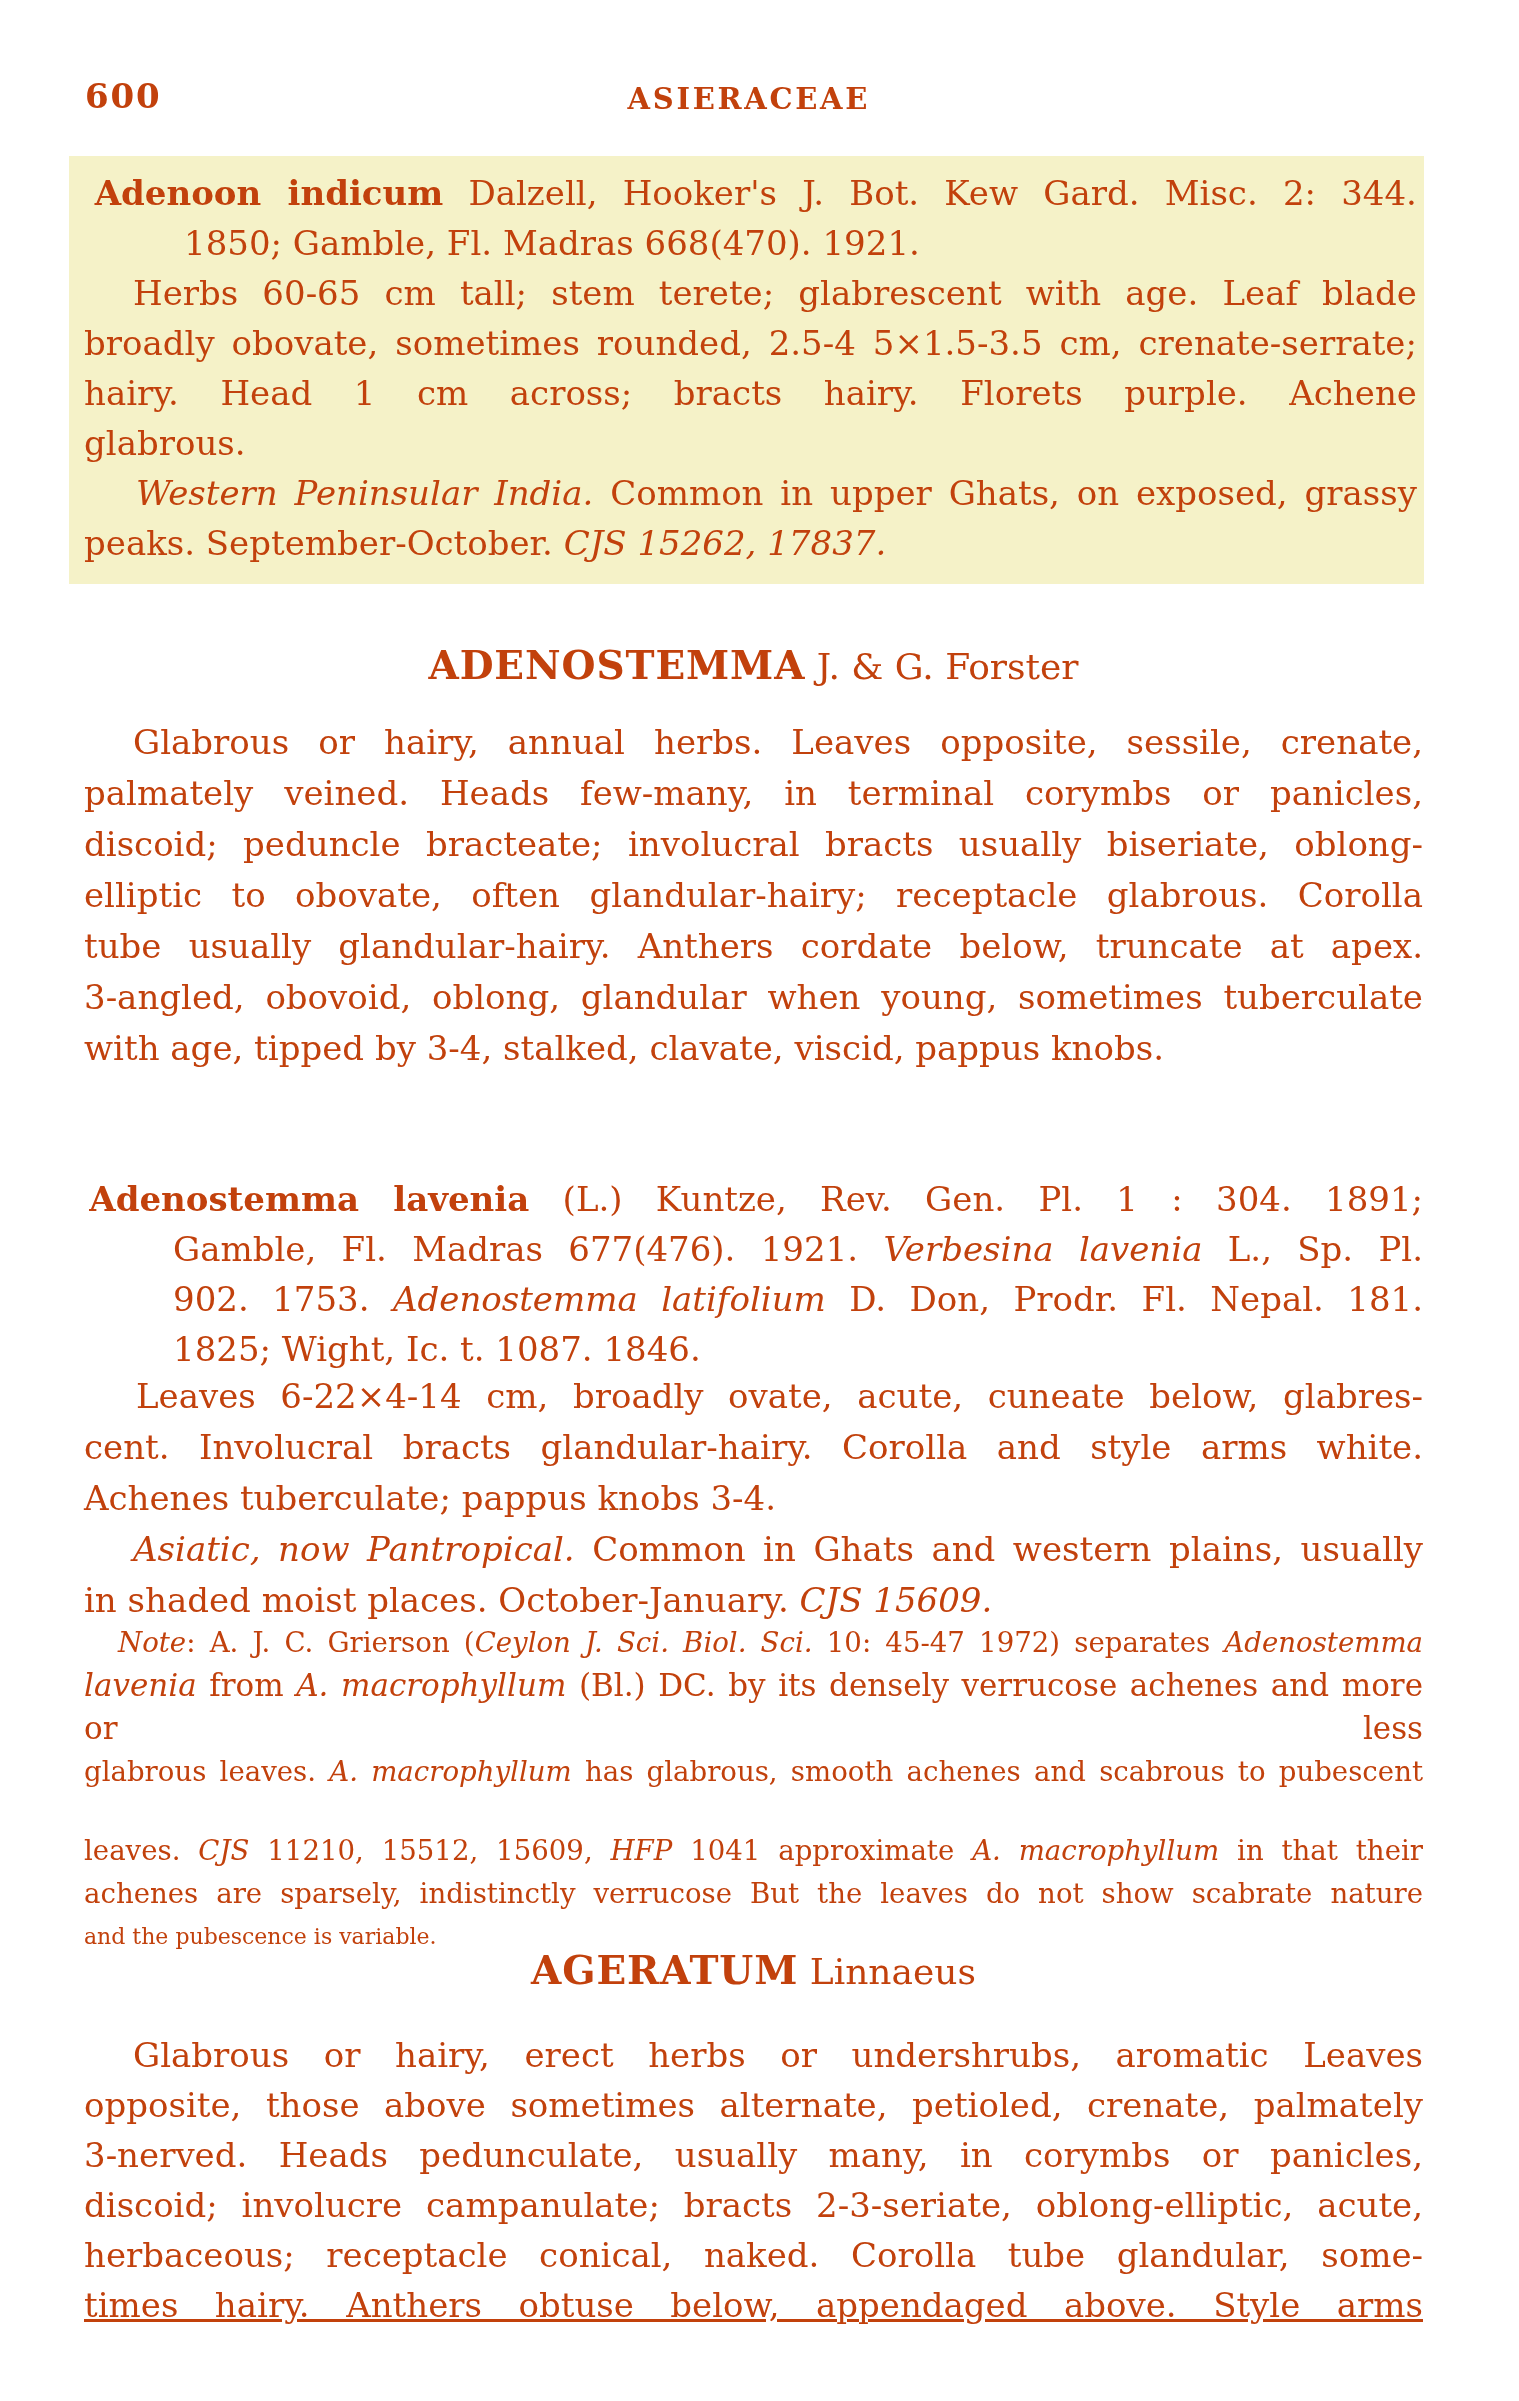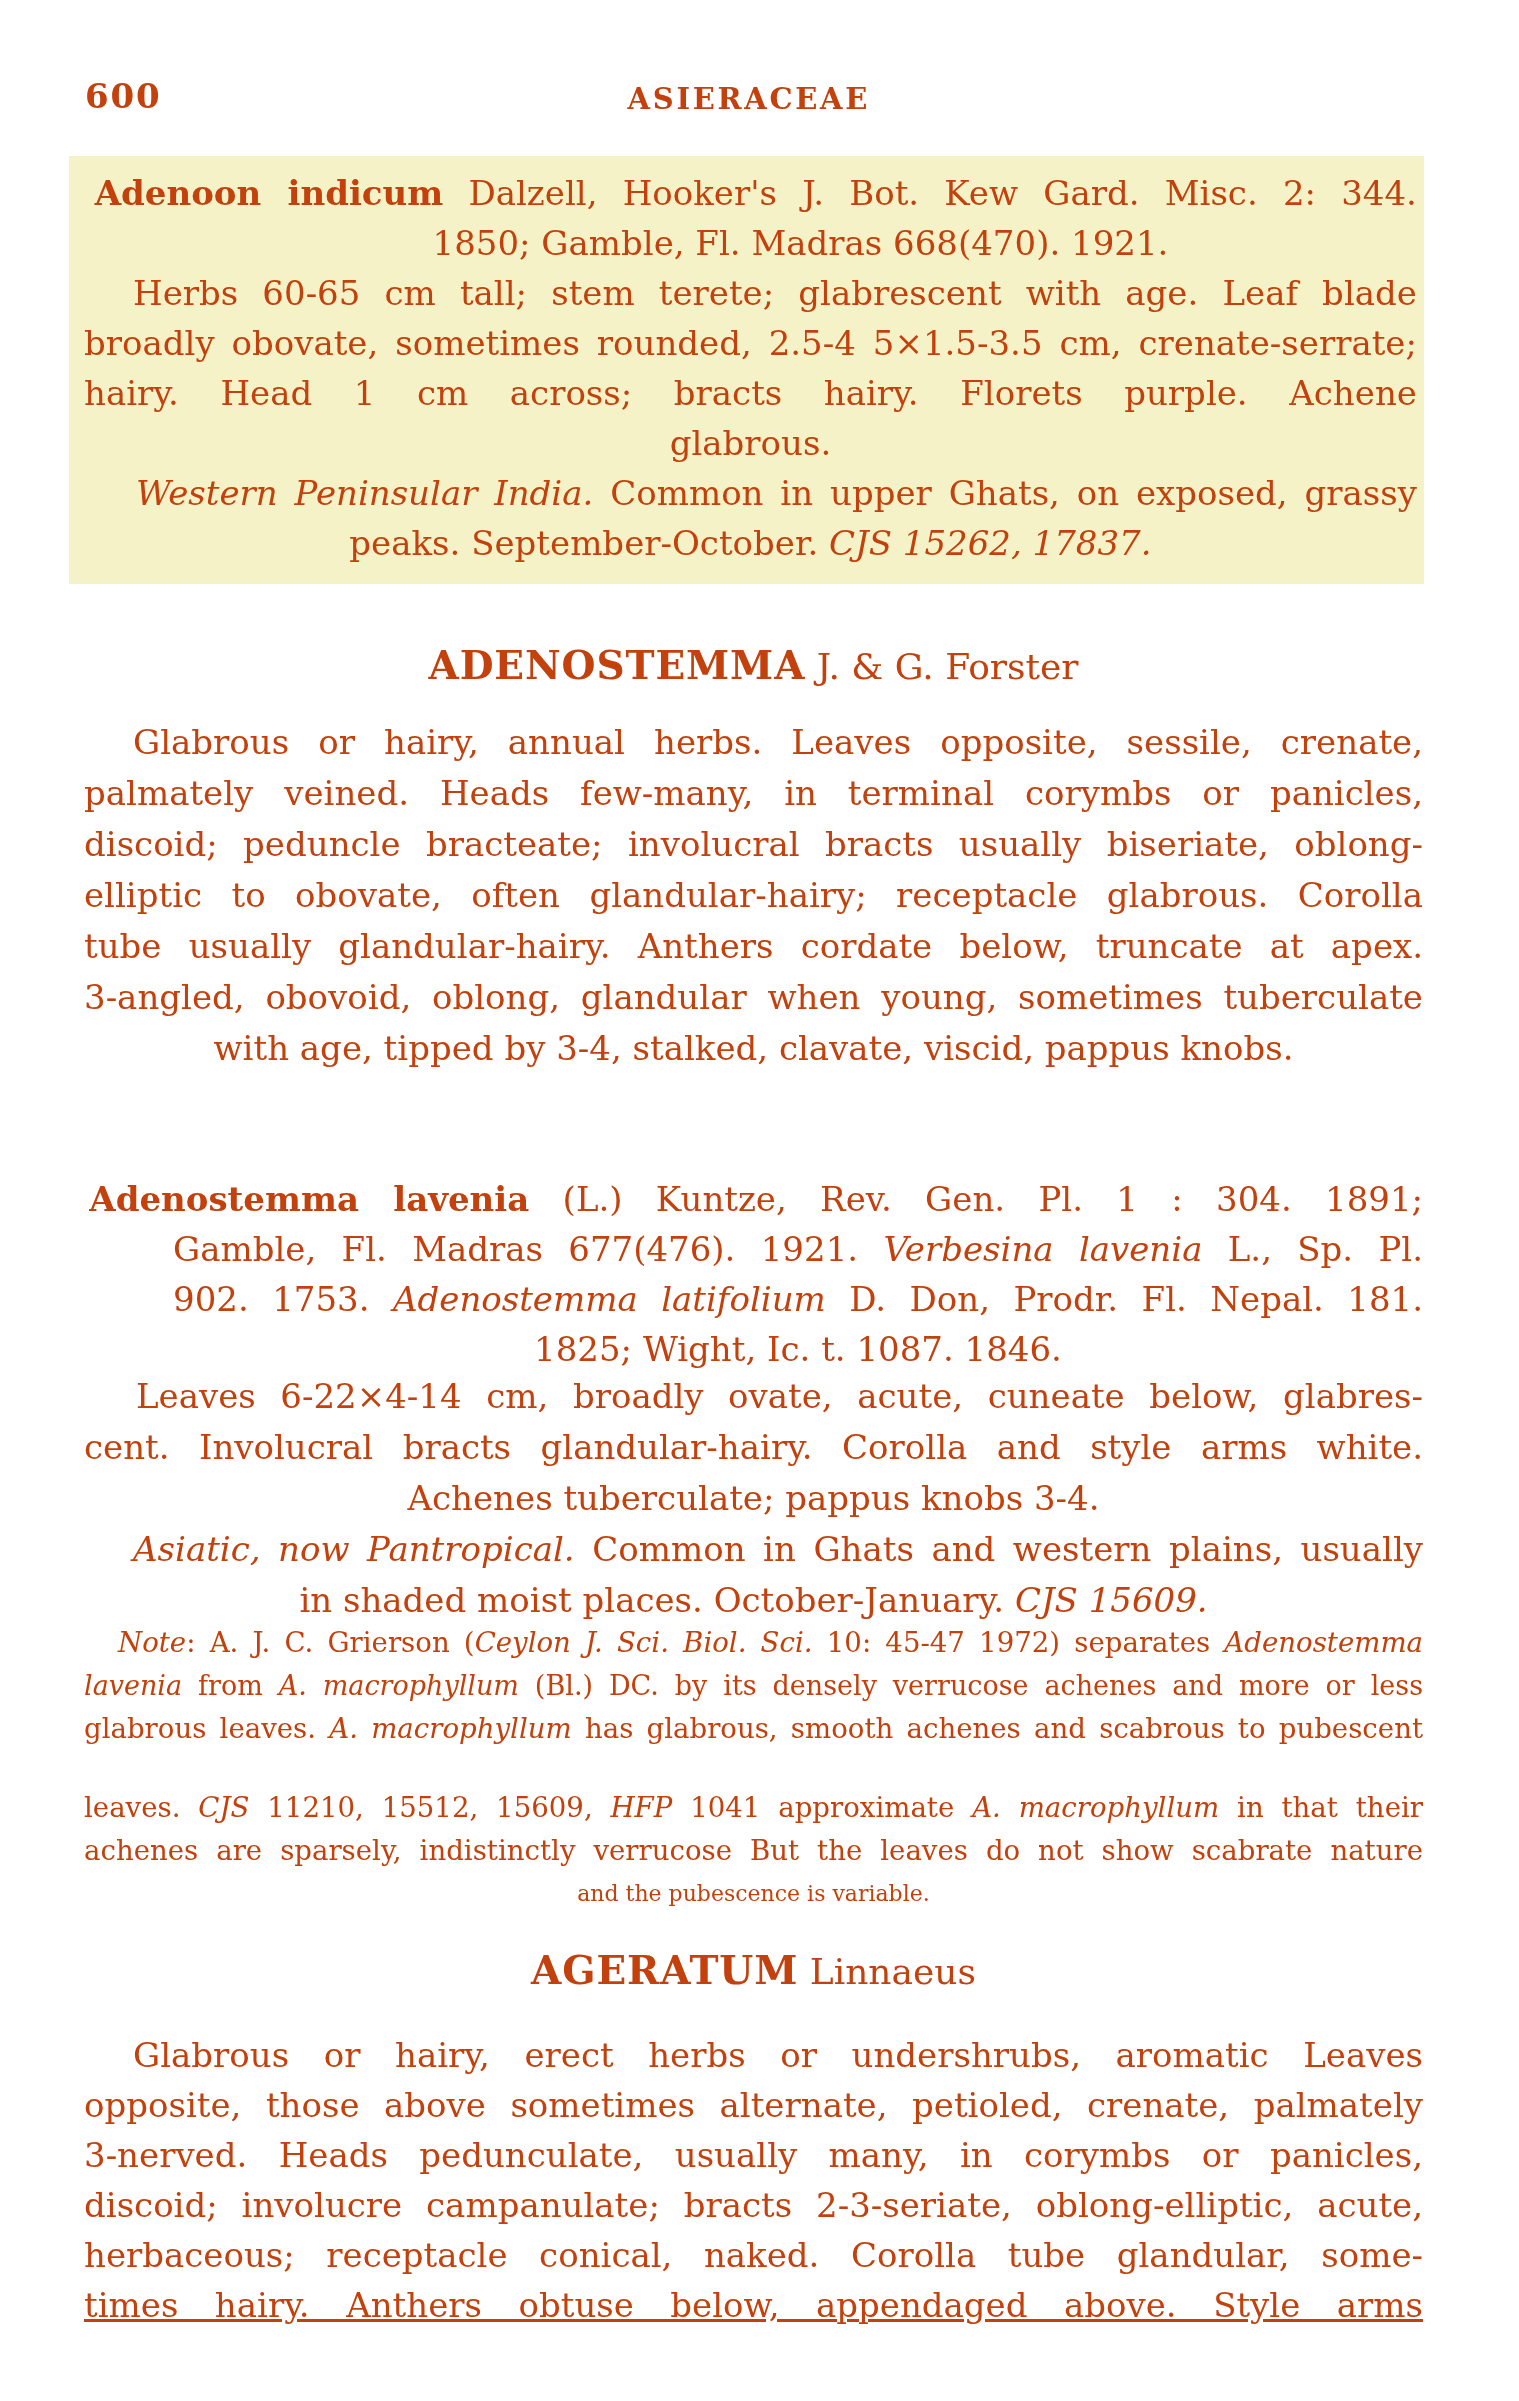--- a/index.html
+++ b/index.html
@@ -17,21 +17,21 @@
     font-size:34px;font-weight:bold;letter-spacing:1.8px;
   }
   .family{
     position:absolute;left:-21.3px;right:0;top:82px;
     text-align:center;
     font-size:29px;font-weight:bold;letter-spacing:2.7px;
   }
   .block{position:absolute;left:84px;width:1339px;}
   .block .line{font-size:34px;line-height:50px;}
   .line.just{text-align:justify;text-align-last:justify;text-justify:inter-word;}
-  .line.left{text-align:center;}
+  .line.left{text-align:left;}
   .line.center{text-align:center;text-align-last:center;}
   .b{font-weight:bold;}
   .i{font-style:italic;}
   .hb{font-weight:bold;font-size:39px;letter-spacing:0.9px;}
   .hr{font-size:36px;}
   .highlight{
     left:69px;width:1355px;height:428px;
     box-sizing:border-box;
     padding:11.6px 7.1px 0 15px;
   }
@@ -75,21 +75,21 @@
       </div>
       <div class="block paragraph" style="top: 1371px;">
         <div class="line just" style="text-indent: 52px; line-height: 51px;"><span>Leaves 6-22×4-14 cm, broadly ovate, acute, cuneate below, glabres-</span></div>
         <div class="line just" style="line-height: 51px;"><span>cent.  Involucral bracts glandular-hairy.  Corolla and style arms white.</span></div>
         <div class="line left" style="line-height: 51px;"><span>Achenes tuberculate; pappus knobs 3-4.</span></div>
         <div class="line just" style="text-indent: 49px; line-height: 51px;"><span class="i">Asiatic, now Pantropical.</span><span>  Common in Ghats and western plains, usually</span></div>
         <div class="line left" style="line-height: 51px;"><span>in shaded moist places.  October-January.  </span><span class="i">CJS 15609.</span></div>
       </div>
       <div class="block note" style="top: 1621px;">
         <div class="line just" style="text-indent: 34px; line-height: 43px; font-size: 27.6px;"><span class="i">Note</span><span>:  A. J. C. Grierson (</span><span class="i">Ceylon J. Sci. Biol. Sci.</span><span> 10: 45-47  1972) separates </span><span class="i">Adenostemma</span></div>
-        <div class="line just" style="line-height: 43px; font-size: 27px;"><span class="i">lavenia</span><span> from </span><span class="i">A. macrophyllum</span><span> (Bl.) DC. by its densely verrucose achenes and more or less</span></div>
+        <div class="line just" style="line-height: 43px; font-size: 31px;"><span class="i">lavenia</span><span> from </span><span class="i">A. macrophyllum</span><span> (Bl.) DC. by its densely verrucose achenes and more or less</span></div>
         <div class="line just" style="line-height: 43px; font-size: 27.6px;"><span>glabrous leaves.  </span><span class="i">A. macrophyllum</span><span> has glabrous, smooth achenes and scabrous to pubescent</span></div>
         <div class="line just" style="line-height: 43px; font-size: 27.6px; margin-top: 36px;"><span>leaves. </span><span class="i">CJS</span><span> 11210, 15512, 15609, </span><span class="i">HFP</span><span> 1041 approximate </span><span class="i">A. macrophyllum</span><span> in that their</span></div>
         <div class="line just" style="line-height: 43px; font-size: 27.6px;"><span>achenes are sparsely, indistinctly verrucose   But the leaves do not show scabrate nature</span></div>
         <div class="line left" style="line-height: 43px; font-size: 22px;"><span>and the pubescence is variable.</span></div>
       </div>
       <div class="block heading" style="top: 1944px;">
         <div class="line center" style="line-height: 53px;"><span class="hb">AGERATUM</span><span class="hr"> Linnaeus</span></div>
       </div>
       <div class="block paragraph" style="top: 2030px;">
         <div class="line just" style="text-indent: 49px; line-height: 50px;"><span>Glabrous or hairy, erect herbs or undershrubs, aromatic  Leaves</span></div>

